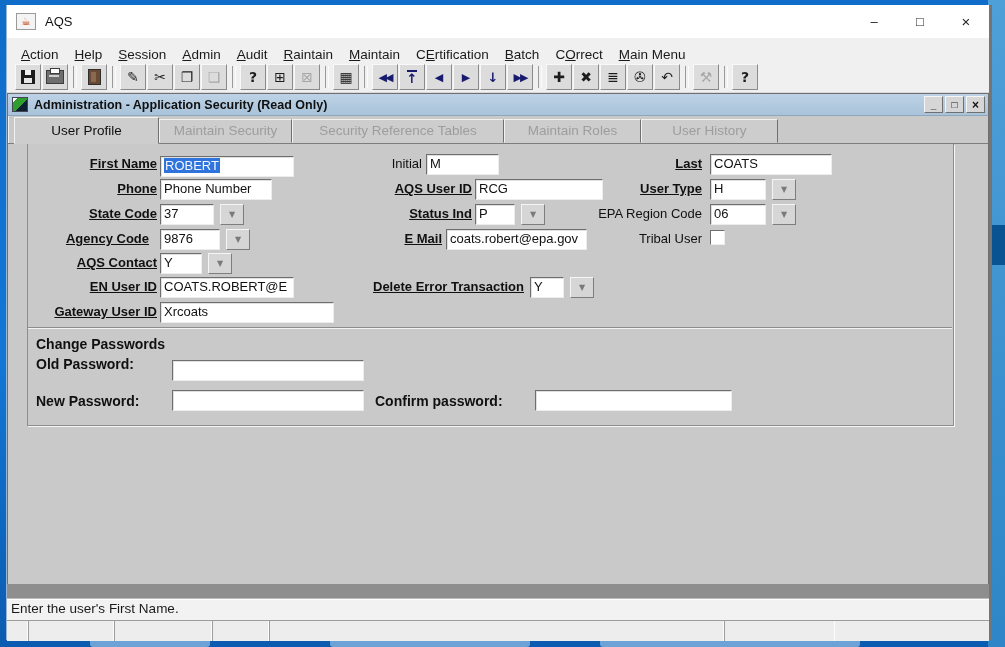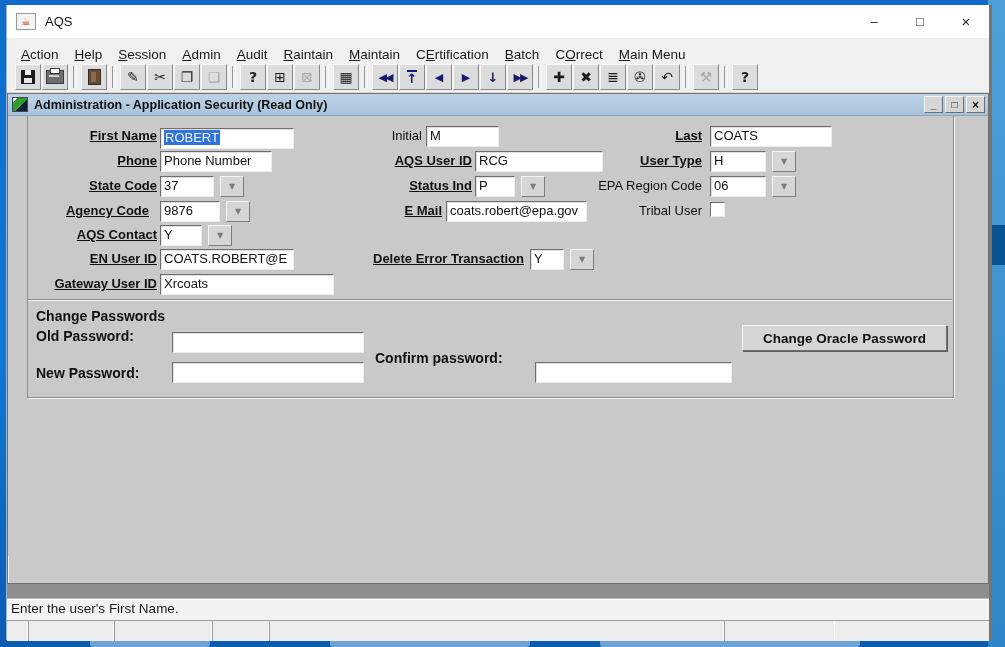--- a/index.html
+++ b/index.html
@@ -223,20 +223,27 @@
               </div>
             <div class="mdibtn">
                 <span>□</span>
               </div>
             <div class="mdibtn">
                 <span style="font-size:12px">×</span>
               </div>
           </div>
         </div>
 
+        <div id="tabrow">
+          <div class="tab active" style="width:145px">User Profile</div>
+          <div class="tab off" style="width:133px">Maintain Security</div>
+          <div class="tab off" style="width:212px">Security Reference Tables</div>
+          <div class="tab off" style="width:137px">Maintain Roles</div>
+          <div class="tab off" style="width:137px">User History</div>
+        </div>
 
         <div id="canvas">
           <div id="frame"></div>
           <div class="etch-h" style="left:20px;top:183px;width:924px"></div>
 
           <div class="lbl" style="left:20px;top:12px;width:129px">First Name</div>
           <div class="inp" style="left:152px;top:12px;width:126px"><span class="sel">ROBERT</span></div>
           <div class="lbl plain" style="left:294px;top:12px;width:120px">Initial</div>
           <div class="inp" style="left:418px;top:10px;width:65px">M</div>
           <div class="lbl" style="left:554px;top:12px;width:140px">Last</div>
@@ -293,23 +300,22 @@
             </div>
 
           <div class="lbl" style="left:10px;top:160px;width:139px">Gateway User ID</div>
           <div class="inp" style="left:152px;top:158px;width:166px">Xrcoats</div>
 
           <div class="pwlbl" style="left:28px;top:192px">Change Passwords</div>
           <div class="pwlbl" style="left:28px;top:212px">Old Password:</div>
           <div class="inp" style="left:164px;top:216px;width:184px"></div>
           <div class="pwlbl" style="left:28px;top:249px">New Password:</div>
           <div class="inp" style="left:164px;top:246px;width:184px"></div>
-          <div class="pwlbl" style="left:367px;top:234px">Confirm password:</div>
+          <div class="pwlbl" style="left:367px;top:249px">Confirm password:</div>
           <div class="inp" style="left:527px;top:246px;width:189px"></div>
-          <div id="oracle-btn">Change Oracle Password</div>
         </div>
       </div>
     </div>
 
     <div id="msgbar">Enter the user's First Name.</div>
     <div id="recbar">
       <div class="rcell" style="width:22px"></div>
       <div class="rcell" style="width:86px"></div>
       <div class="rcell" style="width:98px"></div>
       <div class="rcell" style="width:57px"></div>

